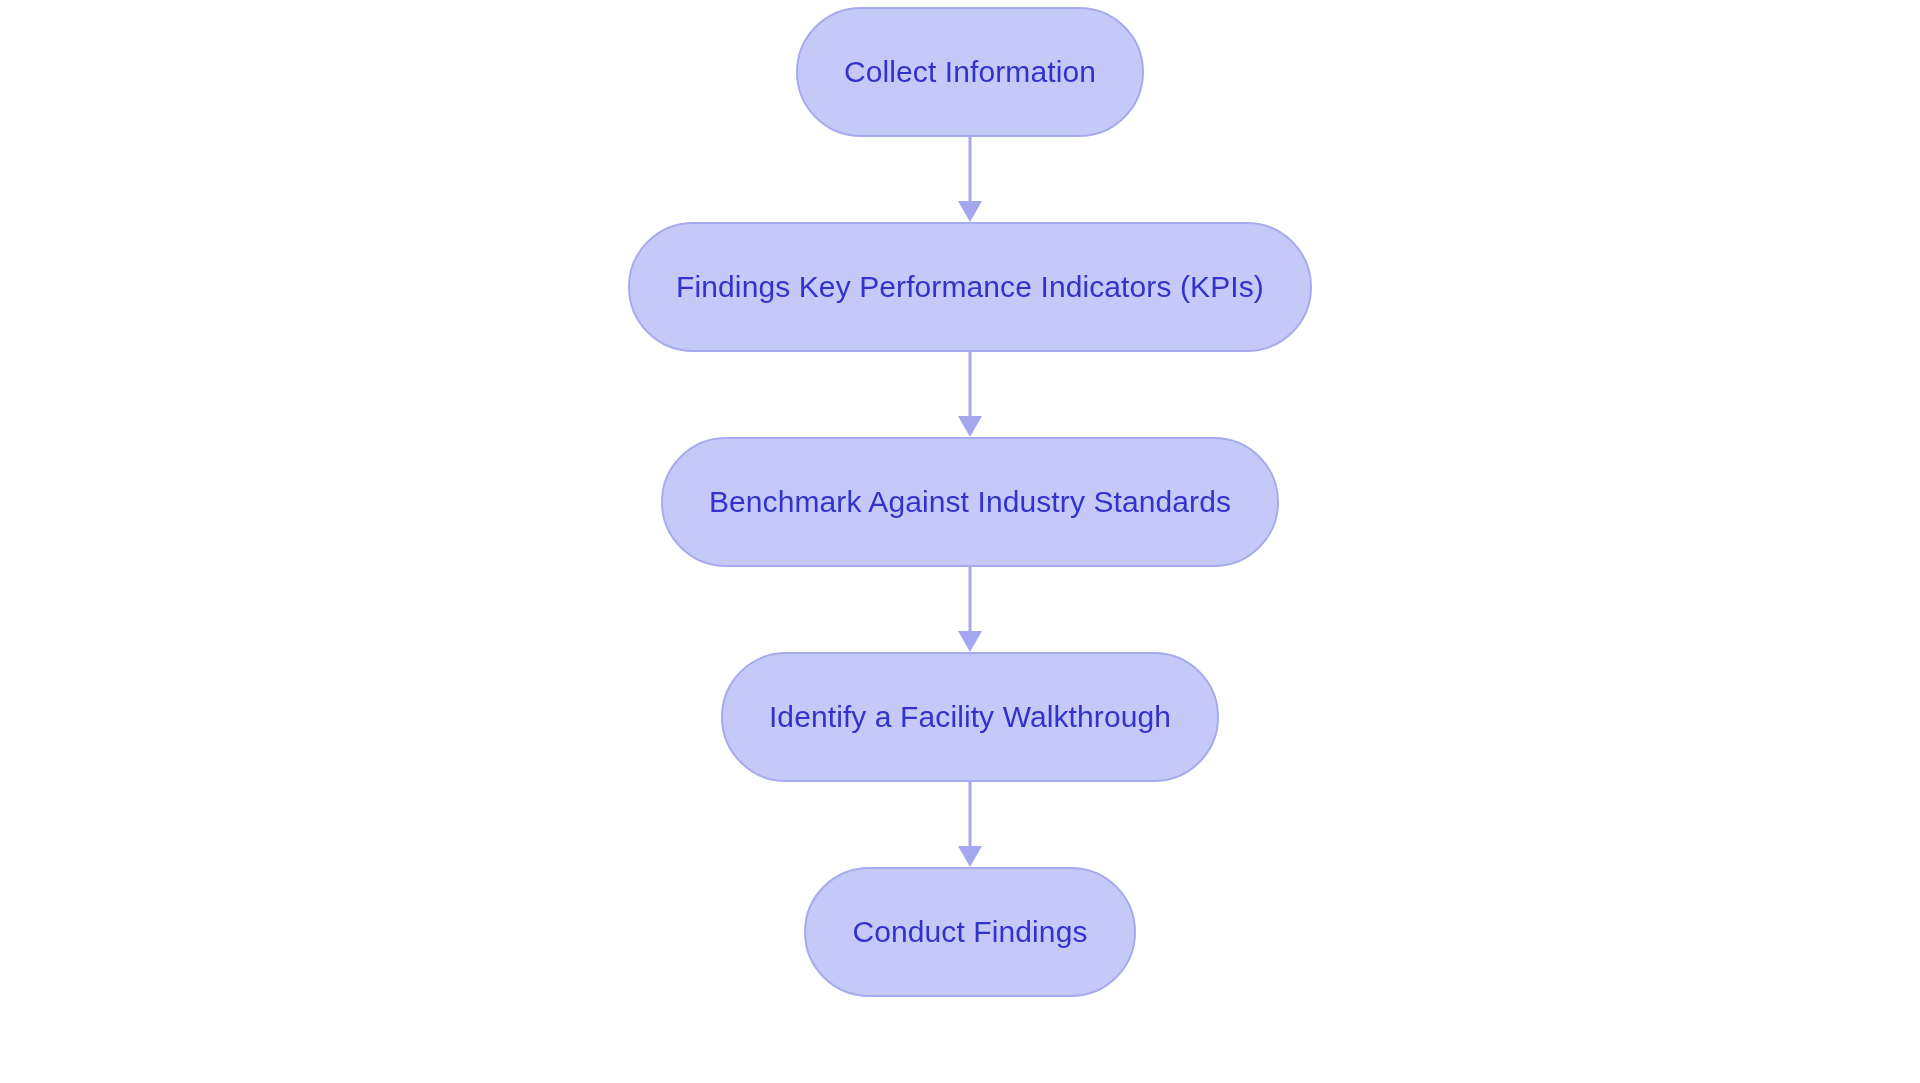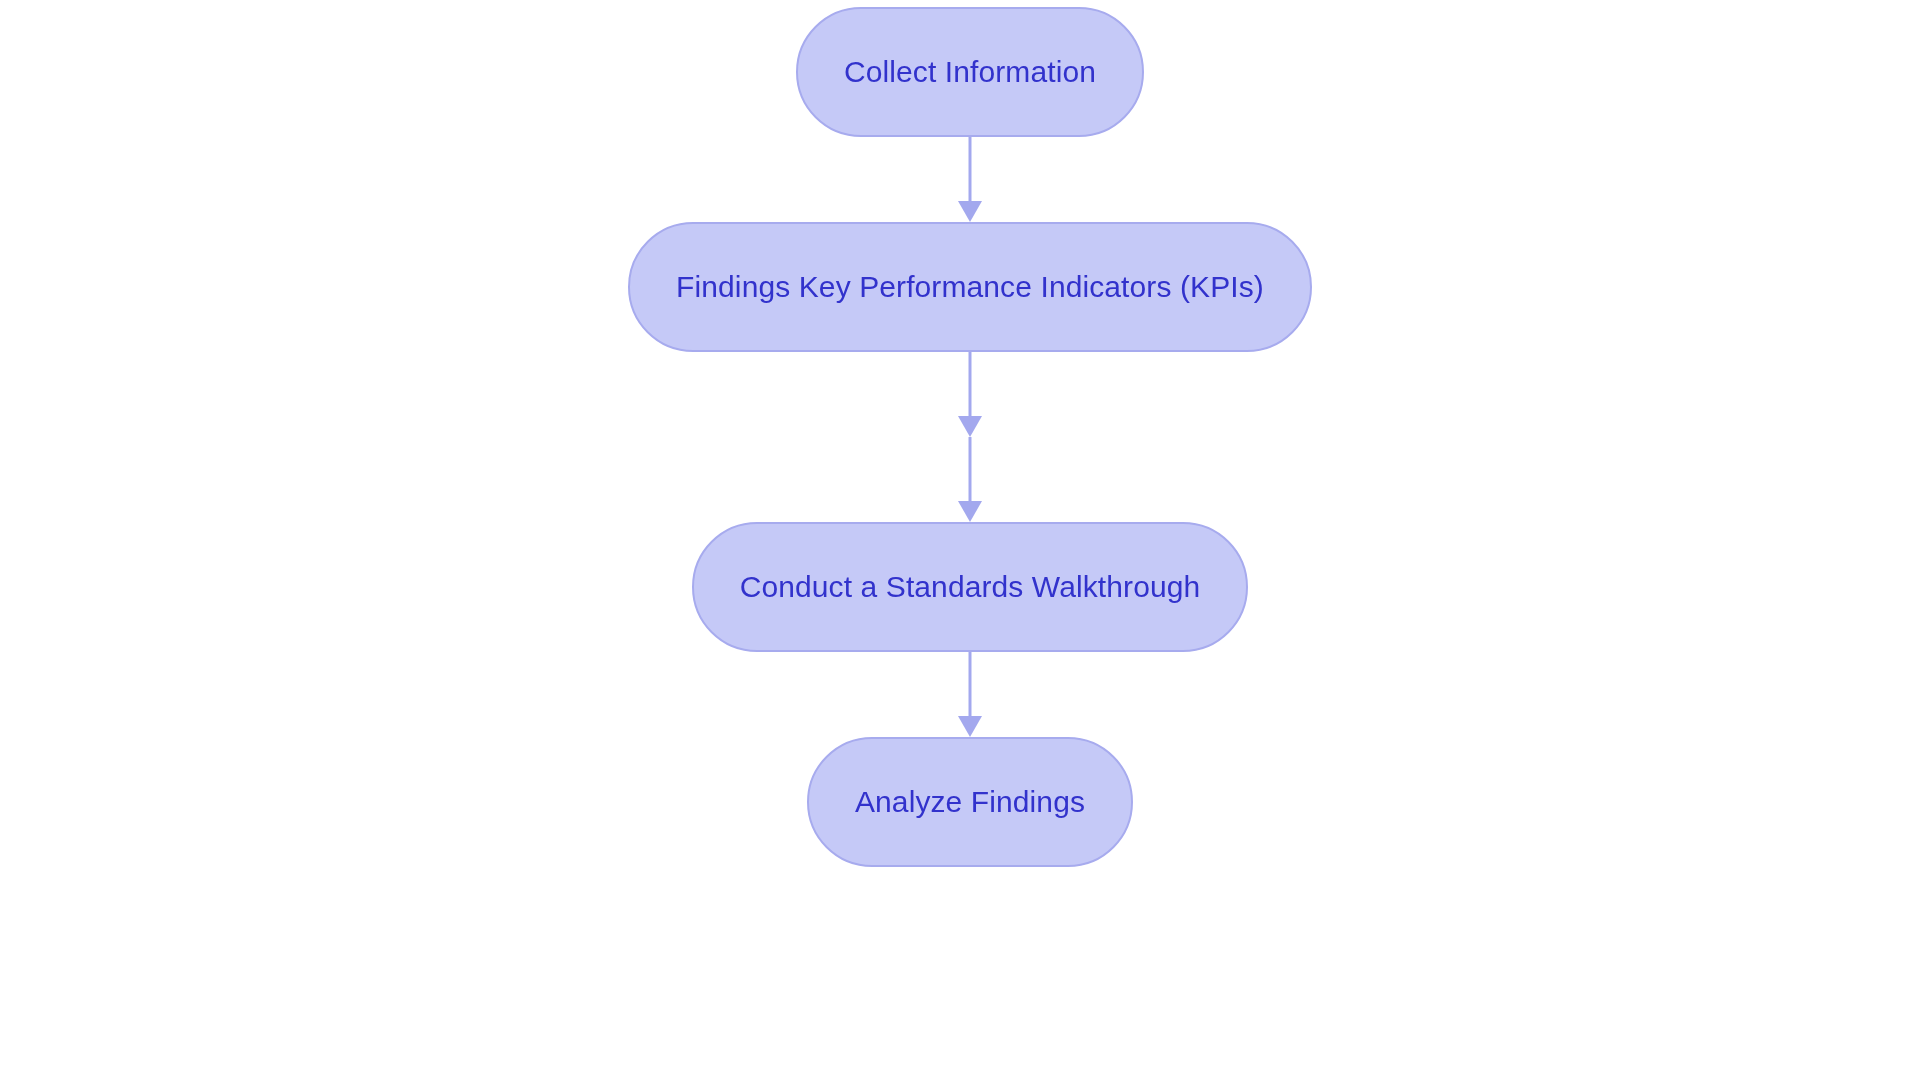--- a/index.html
+++ b/index.html
@@ -91,34 +91,37 @@
 
       <div class="flow-node">
         <span class="flow-node-label">Findings Key Performance Indicators (KPIs)</span>
       </div>
 
       <svg class="flow-connector" viewBox="0 0 26 85">
         <line class="conn-line" x1="13" y1="0" x2="13" y2="66"></line>
         <polygon class="conn-head" points="1,64 25,64 13,85"></polygon>
       </svg>
 
-
-      <svg class="flow-connector" viewBox="0 0 26 85">
-        <line class="conn-line" x1="13" y1="0" x2="13" y2="66"></line>
-        <polygon class="conn-head" points="1,64 25,64 13,85"></polygon>
-      </svg>
-
       <div class="flow-node">
-        <span class="flow-node-label">Conduct a Standards Walkthrough</span>
+        <span class="flow-node-label">Benchmark Against Industry Standards</span>
       </div>
 
       <svg class="flow-connector" viewBox="0 0 26 85">
         <line class="conn-line" x1="13" y1="0" x2="13" y2="66"></line>
         <polygon class="conn-head" points="1,64 25,64 13,85"></polygon>
       </svg>
 
       <div class="flow-node">
-        <span class="flow-node-label">Analyze Findings</span>
+        <span class="flow-node-label">Identify a Facility Walkthrough</span>
+      </div>
+
+      <svg class="flow-connector" viewBox="0 0 26 85">
+        <line class="conn-line" x1="13" y1="0" x2="13" y2="66"></line>
+        <polygon class="conn-head" points="1,64 25,64 13,85"></polygon>
+      </svg>
+
+      <div class="flow-node">
+        <span class="flow-node-label">Conduct Findings</span>
       </div>
 
     </div>
   </div>
 </div>
 
 </body></html>

